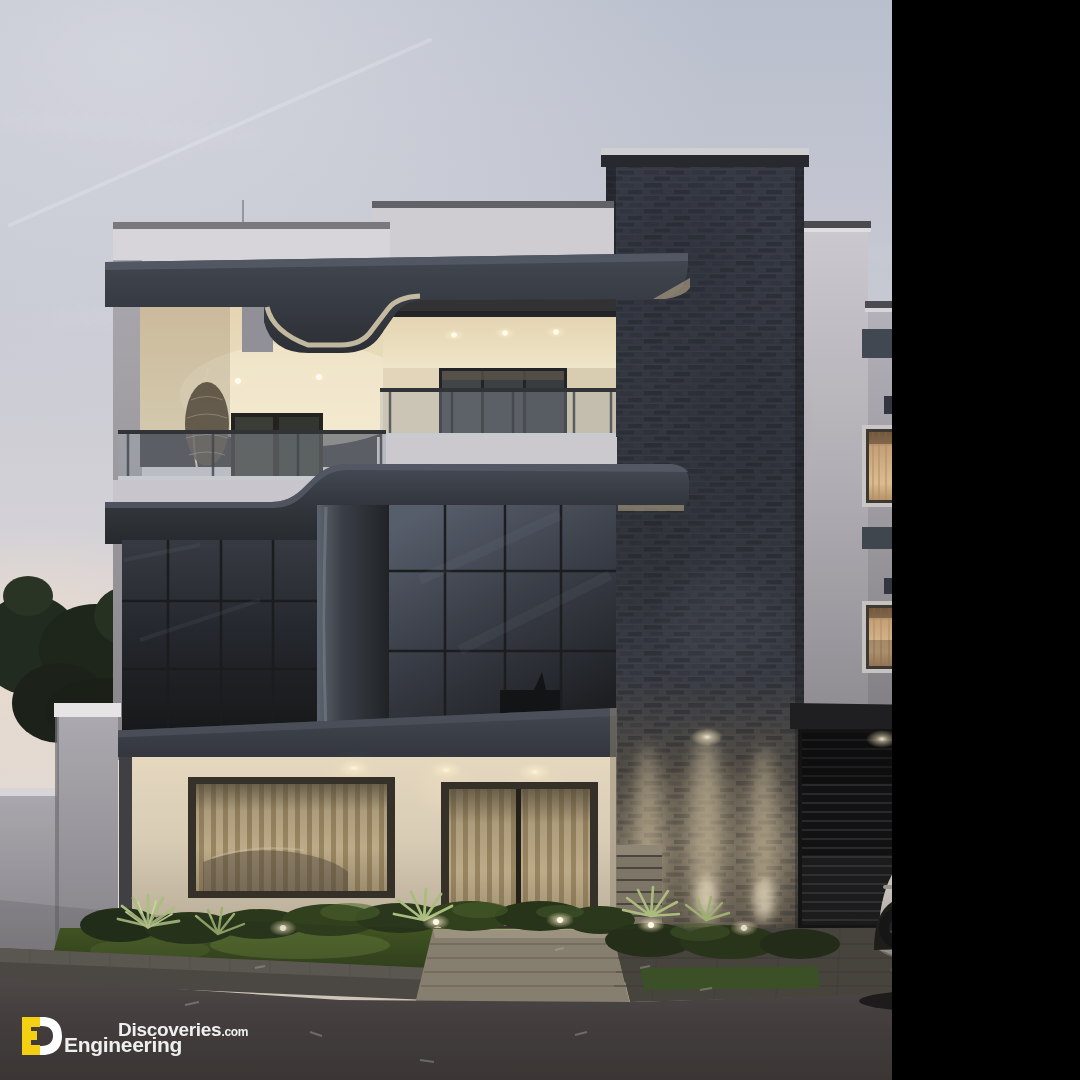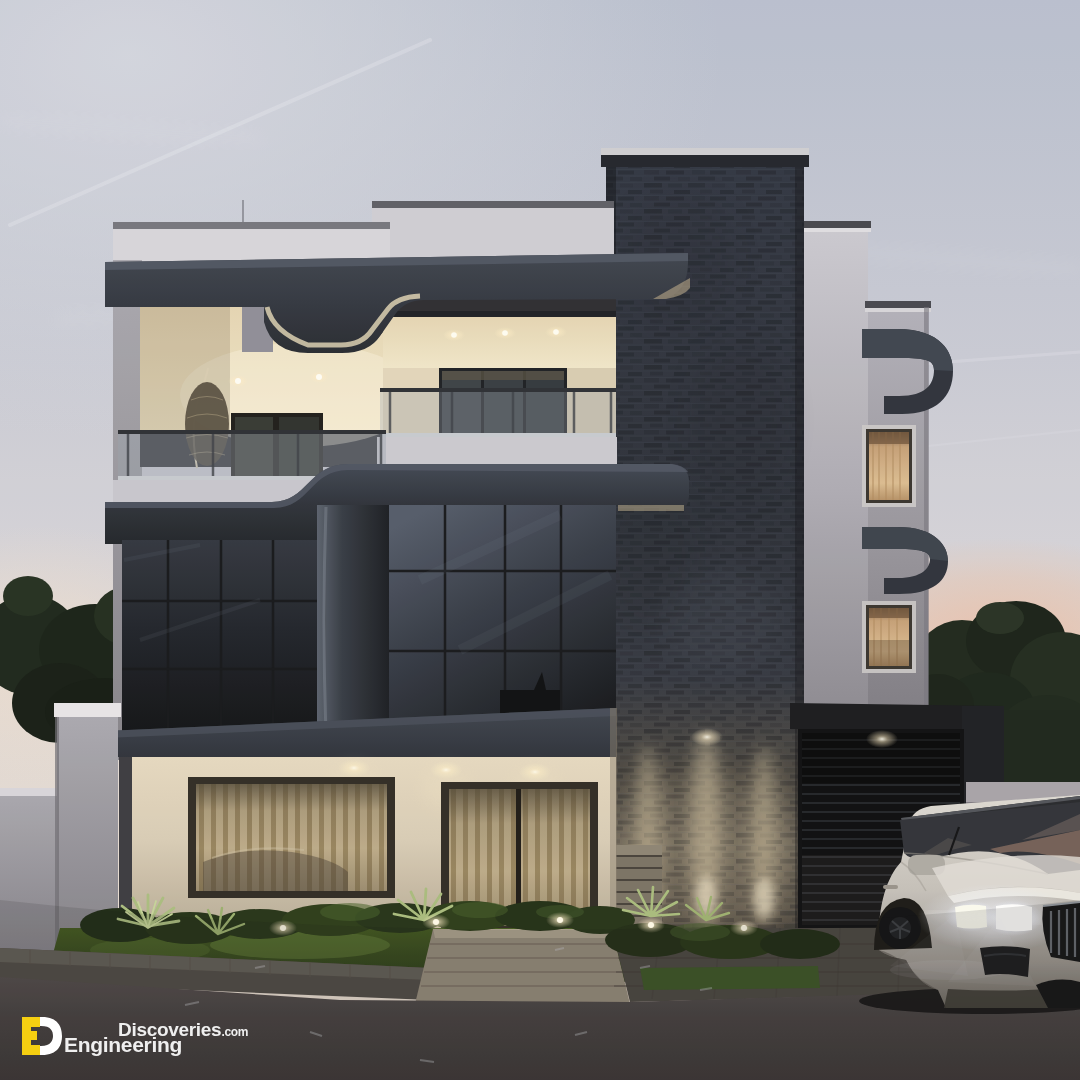--- a/index.html
+++ b/index.html
@@ -1,16 +1,16 @@
 <!DOCTYPE html>
 <html><head>
 <meta charset="utf-8">
 <style>
 html,body{margin:0;padding:0;background:#000;}
-#stage{position:relative;width:1080px;height:1080px;overflow:hidden;font-family:"Liberation Sans",sans-serif;text-align:center;}
+#stage{position:relative;width:892px;height:1080px;overflow:hidden;font-family:"Liberation Sans",sans-serif;text-align:center;}
 svg{position:absolute;top:0;left:0;}
 </style>
 </head>
 <body>
 <div id="stage">
 <svg width="1080" height="1080" viewBox="0 0 1080 1080">
 <defs>
 <linearGradient id="skyG" x1="0" y1="0" x2="0" y2="1">
 <stop offset="0" stop-color="#b9c0d1"></stop>
 <stop offset="0.33" stop-color="#c9cbd7"></stop>

